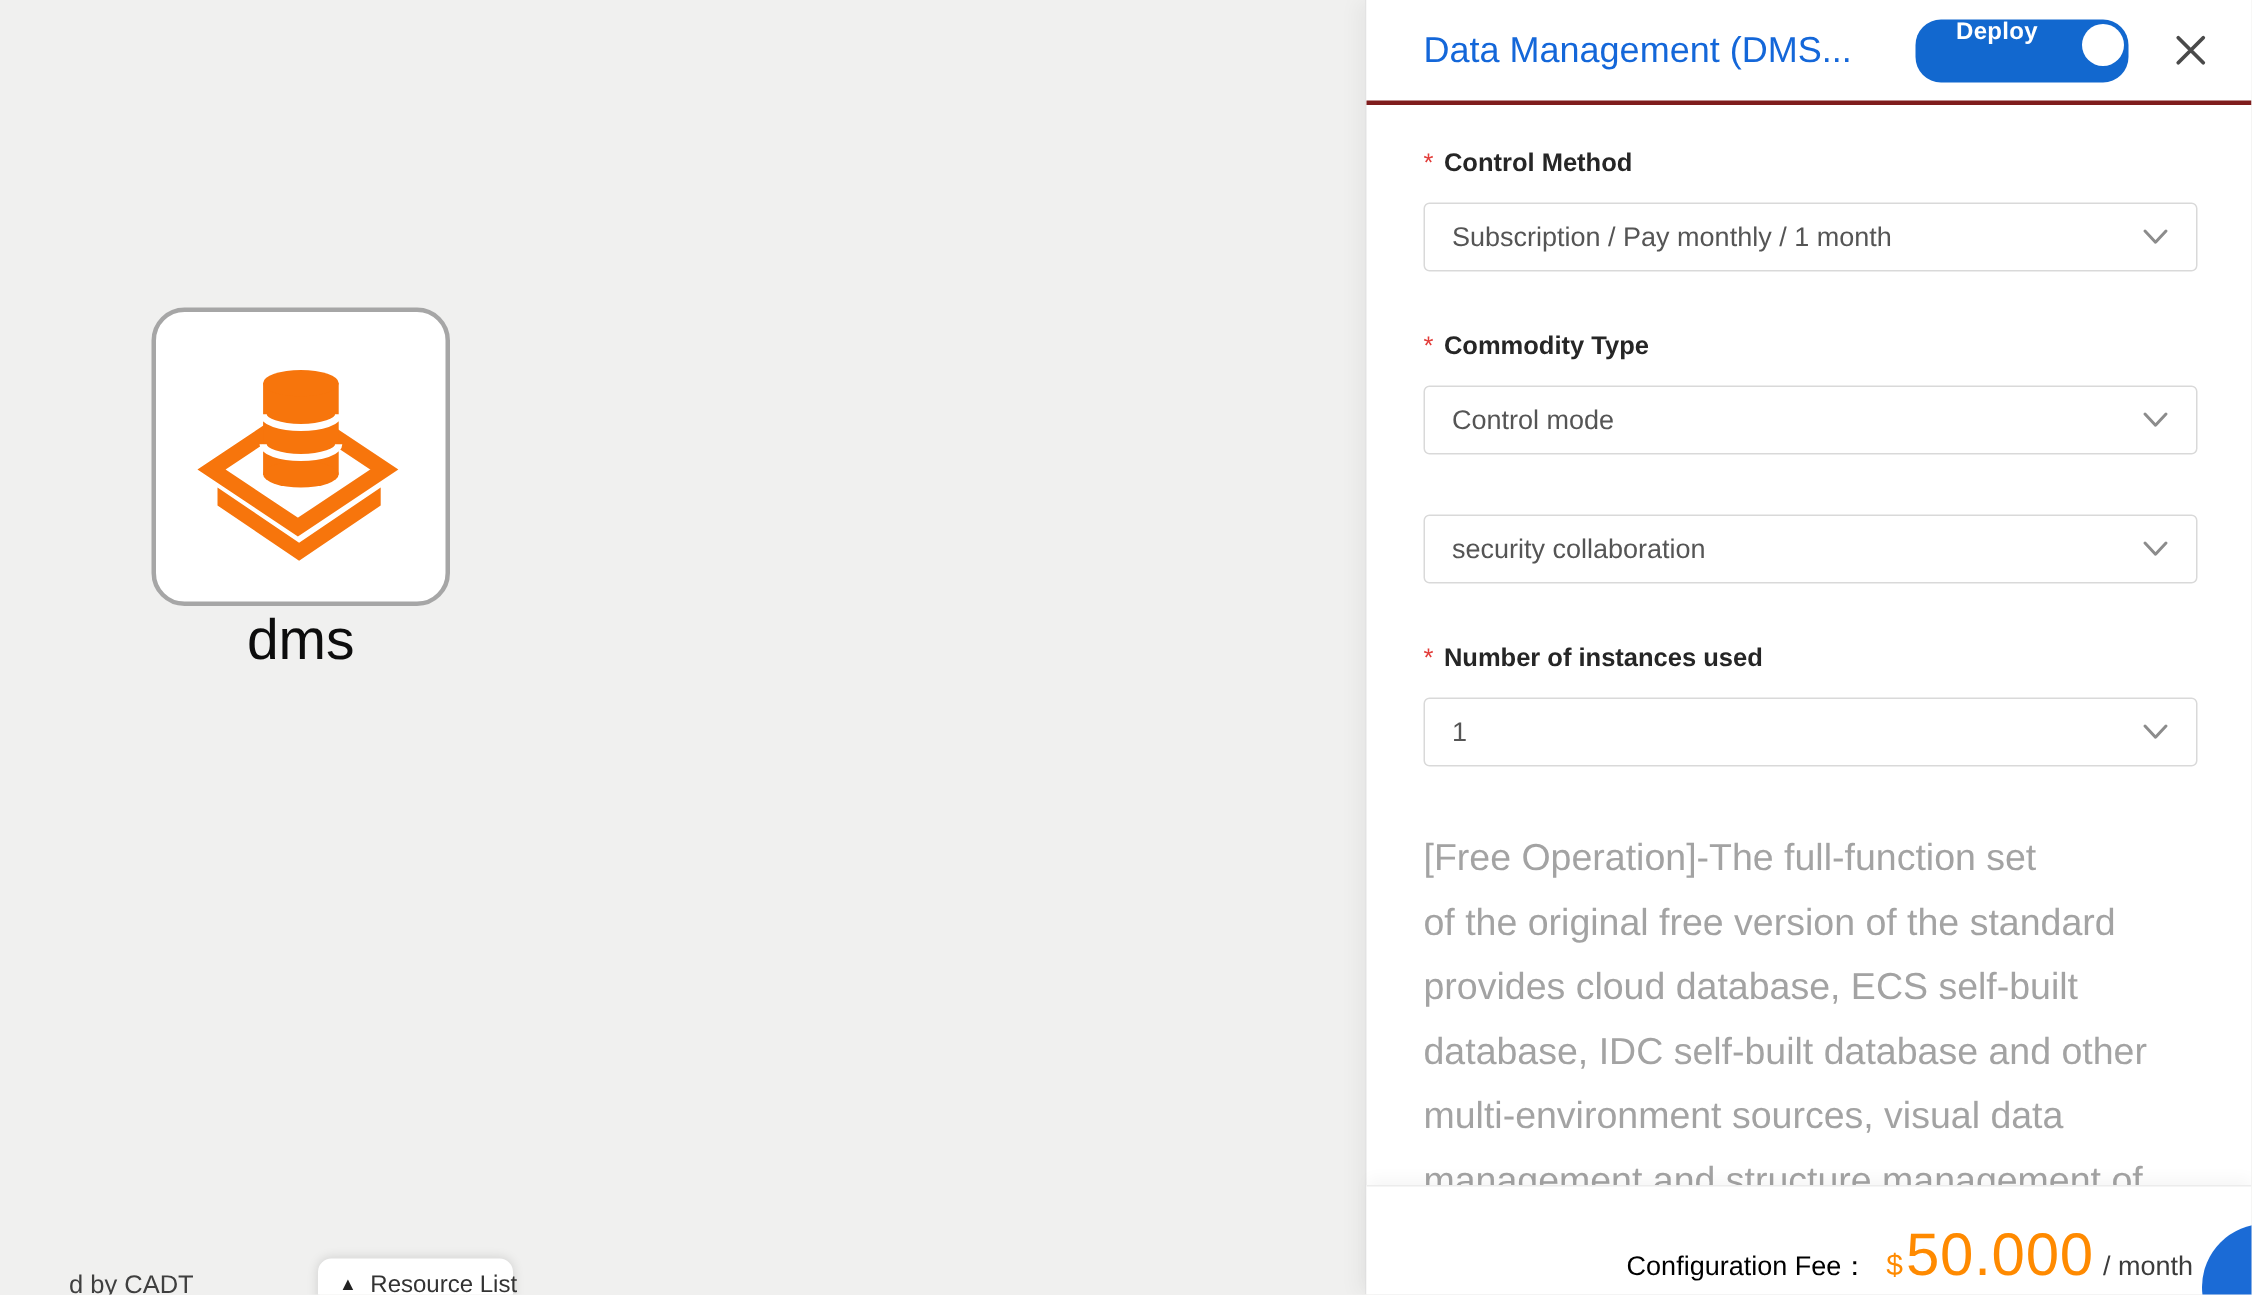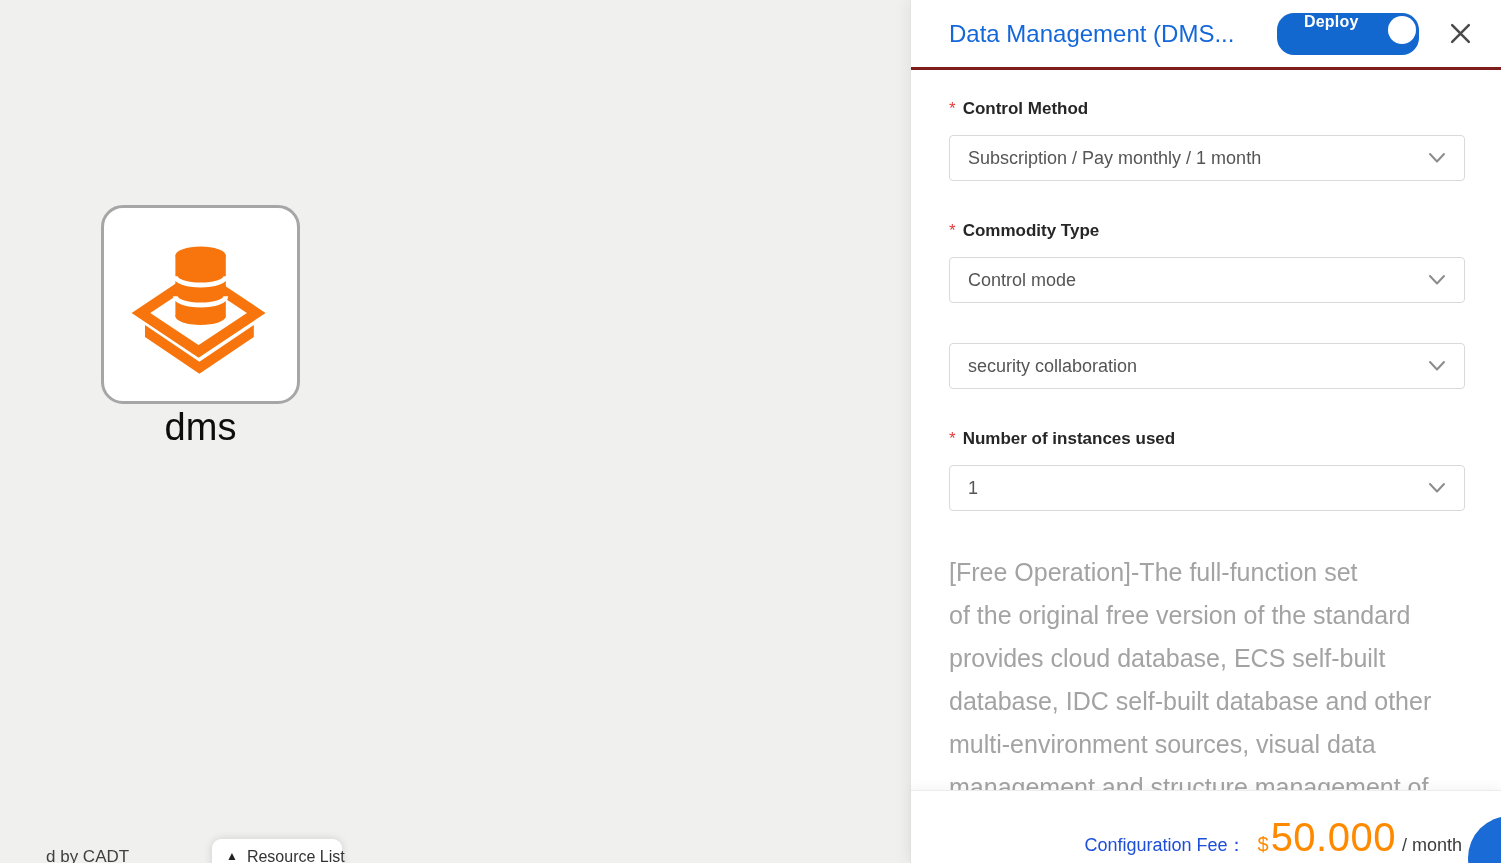--- a/index.html
+++ b/index.html
@@ -124,21 +124,21 @@
   .panel-footer {
     position: absolute; left: 0; right: 0; bottom: 0;
     height: 73px;
     background: #ffffff;
     border-top: 1px solid #ececec;
     box-shadow: 0 -4px 10px rgba(0,0,0,0.04);
     display: flex; align-items: baseline; justify-content: flex-end;
     padding: 24px 39px 0 0;
     z-index: 2;
   }
-  .fee-label { font-size: 18px; color: #1d4ed8; }
+  .fee-label { font-size: 18px; color: #000000; }
   .fee-currency { font-size: 20px; color: #ff8a00; margin-left: 12px; margin-right: 2px; }
   .fee-amount { font-size: 40px; color: #ff8a00; font-weight: 500; letter-spacing: 0.5px; }
   .fee-per { font-size: 18px; color: #3c3c3c; margin-left: 6px; }
 
   .fab-button {
     position: absolute; left: 1468px; top: 816px;
     width: 84px; height: 84px; border-radius: 50%;
     background: #1b6bd6;
     z-index: 5;
     cursor: pointer;

